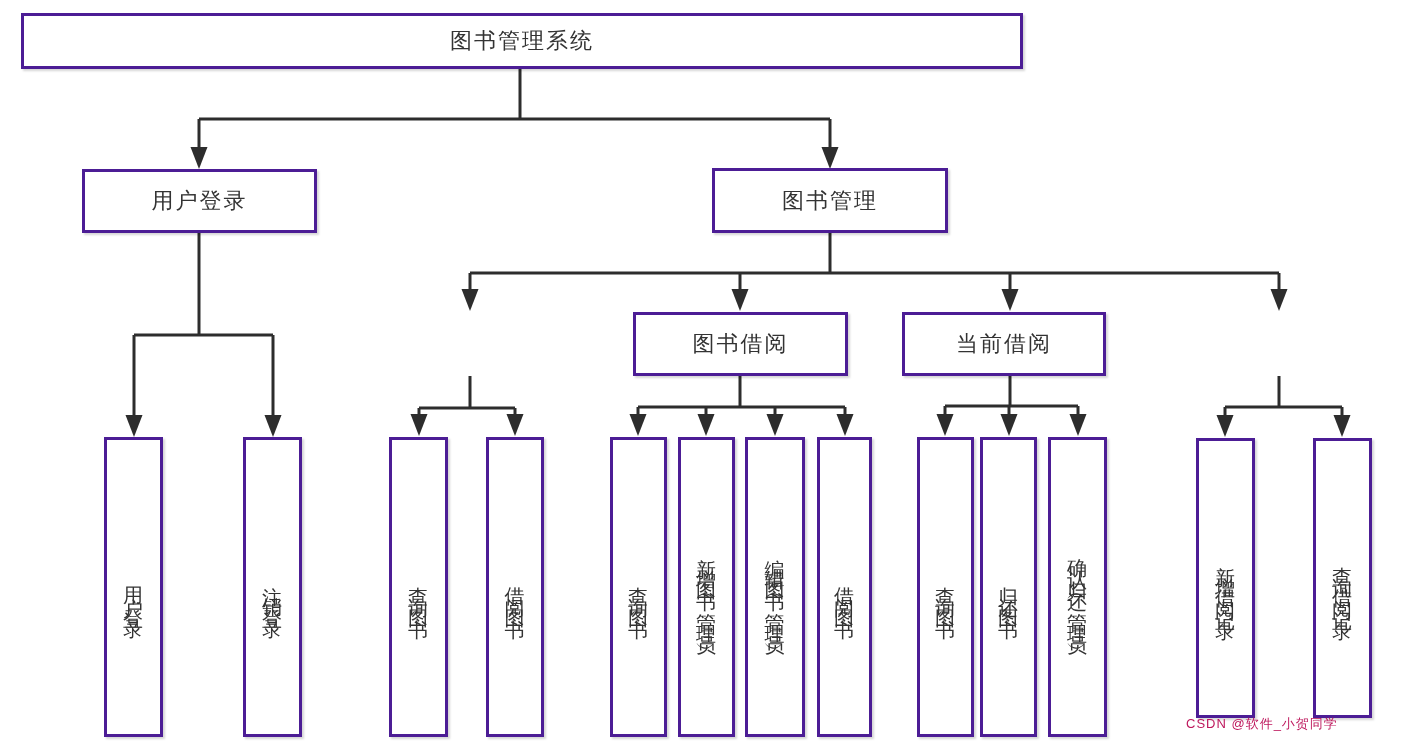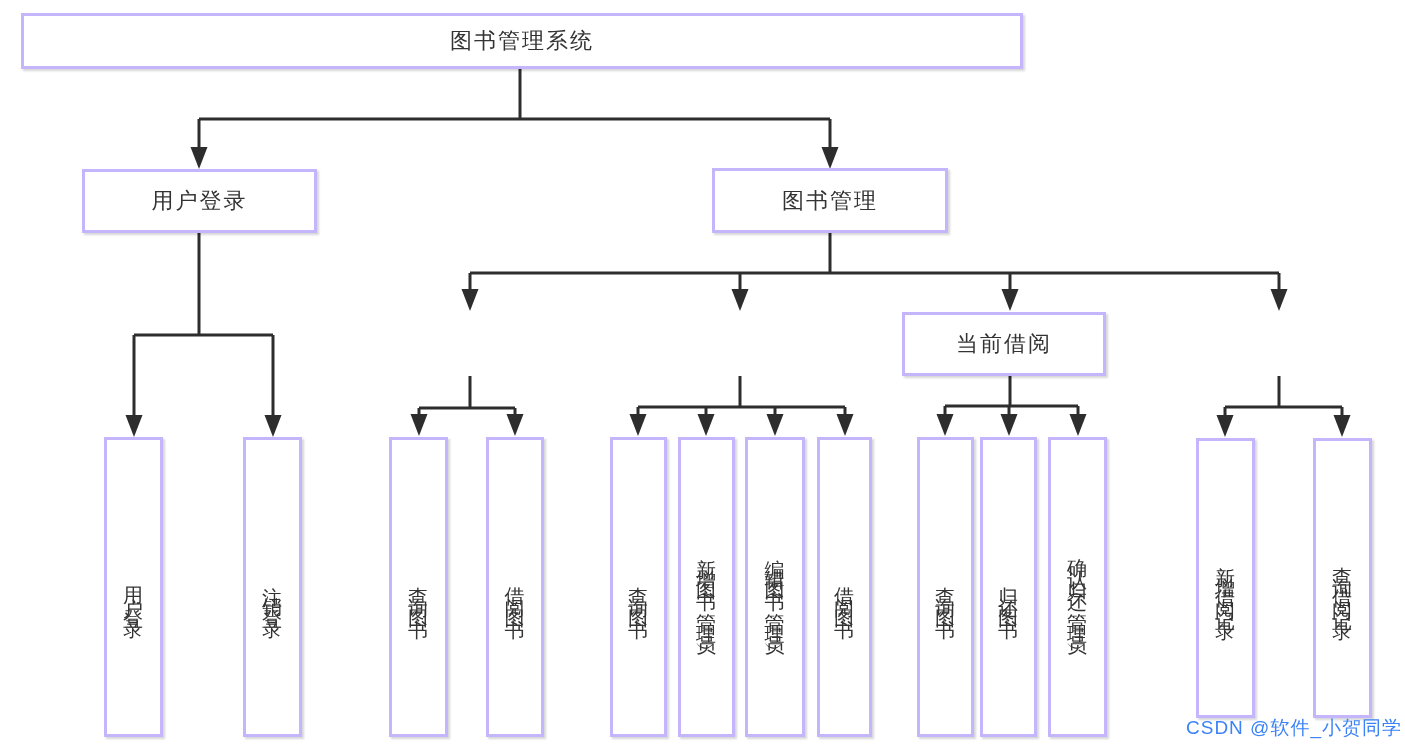--- a/index.html
+++ b/index.html
@@ -14,21 +14,21 @@
   #wires {
     position: absolute;
     left: 0; top: 0;
     width: 1405px; height: 747px;
     z-index: 1;
   }
   .node {
     position: absolute;
     box-sizing: border-box;
     background: #ffffff;
-    border: 3px solid #c4b5fd;
+    border: 3px solid #4c1d95;
     box-shadow: 2px 2px 2px rgba(0,0,0,0.16);
     display: flex;
     align-items: center;
     justify-content: center;
     z-index: 2;
   }
   .hlabel {
     font-size: 22px;
     color: #333333;
     letter-spacing: 2px;
@@ -41,22 +41,22 @@
     letter-spacing: 11px;
     line-height: 1;
     margin-bottom: -11px;
     white-space: nowrap;
   }
   #watermark {
     position: absolute;
     left: 1186px;
     top: 715px;
     z-index: 3;
-    font-size: 19px;
-    color: #3b82f6;
+    font-size: 13px;
+    color: #be185d;
     letter-spacing: 1px;
     white-space: nowrap;
   }
 </style>
 </head>
 <body>
 
 <div id="canvas">
 
   <svg id="wires" width="1405" height="747" viewBox="0 0 1405 747" xmlns="http://www.w3.org/2000/svg" xmlns:xlink="http://www.w3.org/1999/xlink">
@@ -132,20 +132,23 @@
     <span class="hlabel">图书管理系统</span>
   </div>
 
   <div class="node" style="left:82px; top:169px; width:235px; height:64px;">
     <span class="hlabel">用户登录</span>
   </div>
   <div class="node" style="left:712px; top:168px; width:236px; height:65px;">
     <span class="hlabel">图书管理</span>
   </div>
 
+  <div class="node" style="left:633px; top:312px; width:215px; height:64px;">
+    <span class="hlabel">图书借阅</span>
+  </div>
   <div class="node" style="left:902px; top:312px; width:204px; height:64px;">
     <span class="hlabel">当前借阅</span>
   </div>
 
   <div class="node" style="left:104px; top:437px; width:59px; height:300px;">
     <span class="vlabel">用户登录</span>
   </div>
   <div class="node" style="left:243px; top:437px; width:59px; height:300px;">
     <span class="vlabel">注销登录</span>
   </div>

